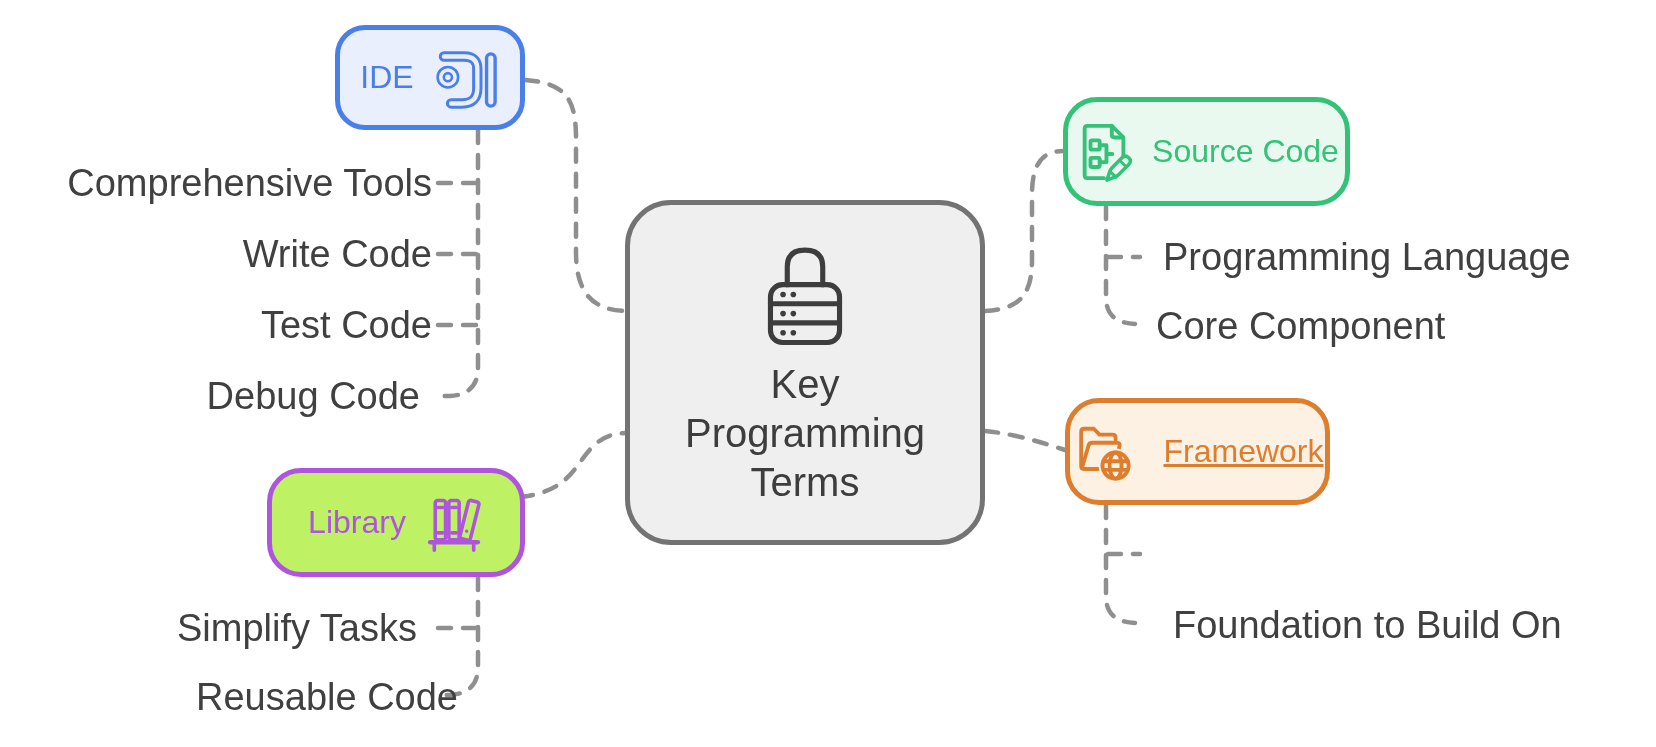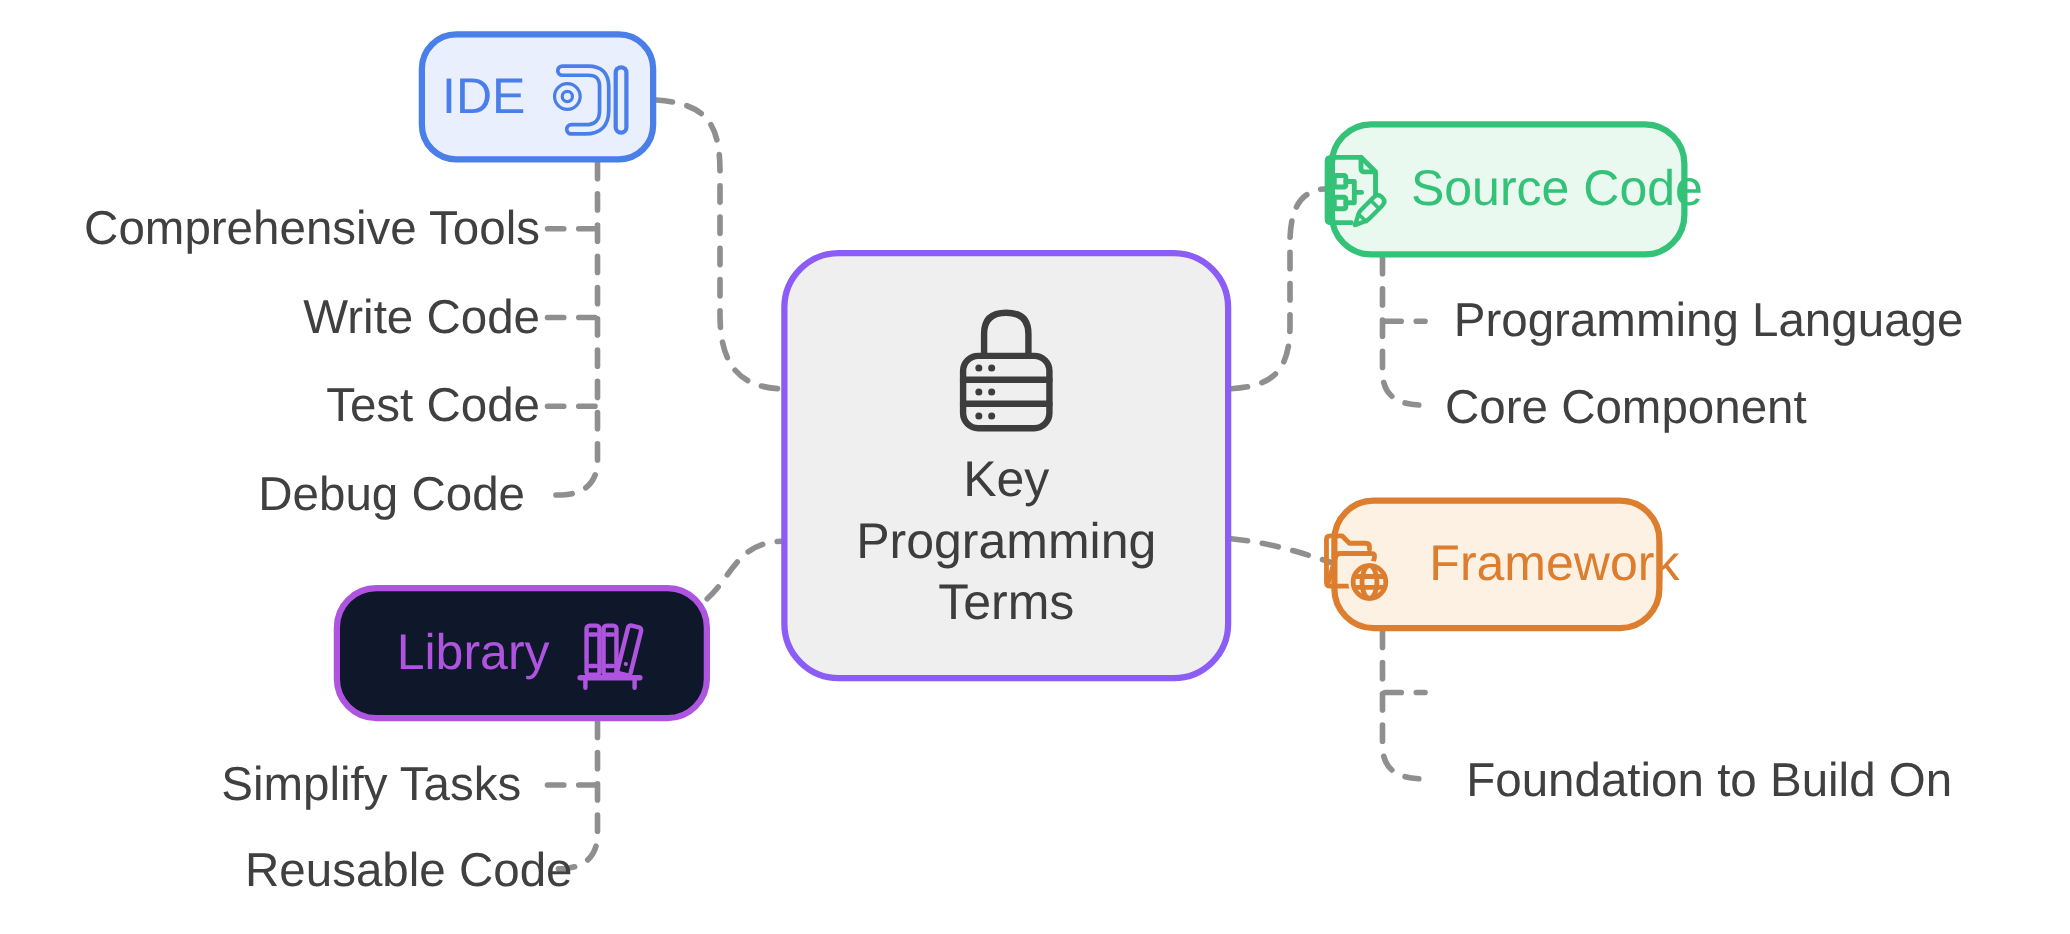--- a/index.html
+++ b/index.html
@@ -10,32 +10,32 @@
   .connector-layer{position:absolute;left:0;top:0;pointer-events:none;}
   .leaf{
     position:absolute;height:52px;line-height:52px;font-size:38px;color:#404040;
     white-space:nowrap;font-weight:400;margin-left:10px;
   }
   .leaf.l{text-align:right;}
   .node{
     position:absolute;display:flex;align-items:center;justify-content:center;gap:18px;
     box-sizing:border-box;border:5px solid;white-space:nowrap;
   }
-  .node-label{font-size:40px;font-weight:500;}
+  .node-label{font-size:32px;font-weight:500;}
   .node-ide{left:335px;top:25px;width:190px;height:105px;border-radius:30px;
     border-color:#4a7ee8;background:#e9effc;color:#4a7ee8;gap:12px;}
-  .node-library{left:267px;top:468px;width:301px;height:109px;border-radius:34px;
-    border-color:#ae54df;background:#0f172a;color:#ae54df;}
+  .node-library{left:267px;top:468px;width:258px;height:109px;border-radius:34px;
+    border-color:#ae54df;background:#bef264;color:#ae54df;}
   .node-source{left:1063px;top:97px;width:287px;height:109px;border-radius:34px;
     border-color:#33c277;background:#e9f9f0;color:#33c277;gap:16px;}
   .node-framework{left:1065px;top:398px;width:265px;height:107px;border-radius:34px;
-    border-color:#dd7e2f;background:#fdf1e4;color:#dd7e2f;gap:30px;}
+    border-color:#dd7e2f;background:#fdf1e4;color:#dd7e2f;gap:30px;text-decoration:underline;}
   .central{
     position:absolute;left:625px;top:200px;width:360px;height:345px;border-radius:46px;
-    border:5px solid #8b5cf6;background:#efefef;box-sizing:border-box;
+    border:5px solid #737373;background:#efefef;box-sizing:border-box;
     display:flex;flex-direction:column;align-items:center;justify-content:center;
   }
   .central-icon{margin-bottom:10px;display:block;}
   .central-line{font-size:40px;line-height:49px;color:#3d3d3d;text-align:center;font-weight:500;}
   .icon{display:flex;align-items:center;}
 </style>
 </head>
 <body>
 
 <div class="canvas">

